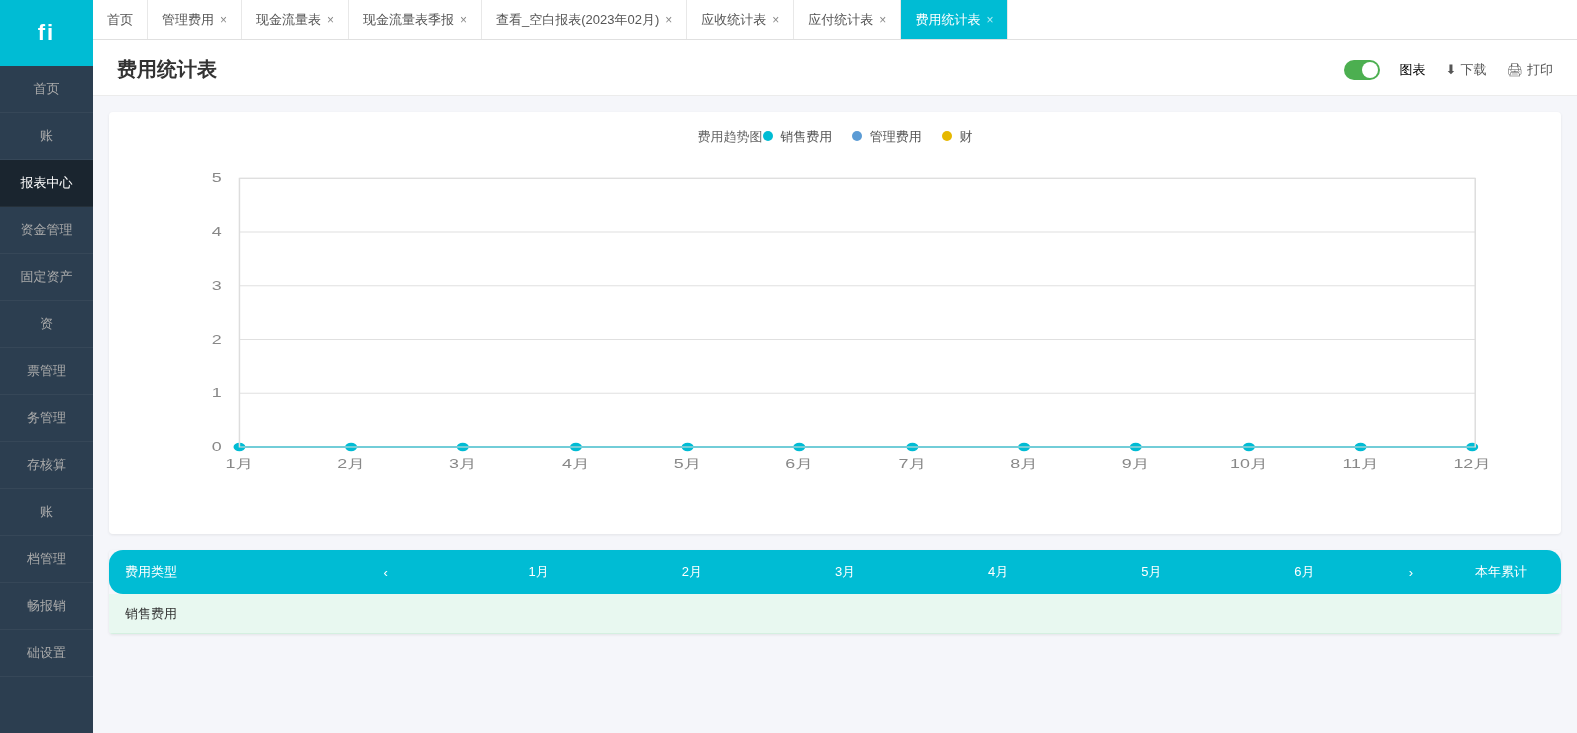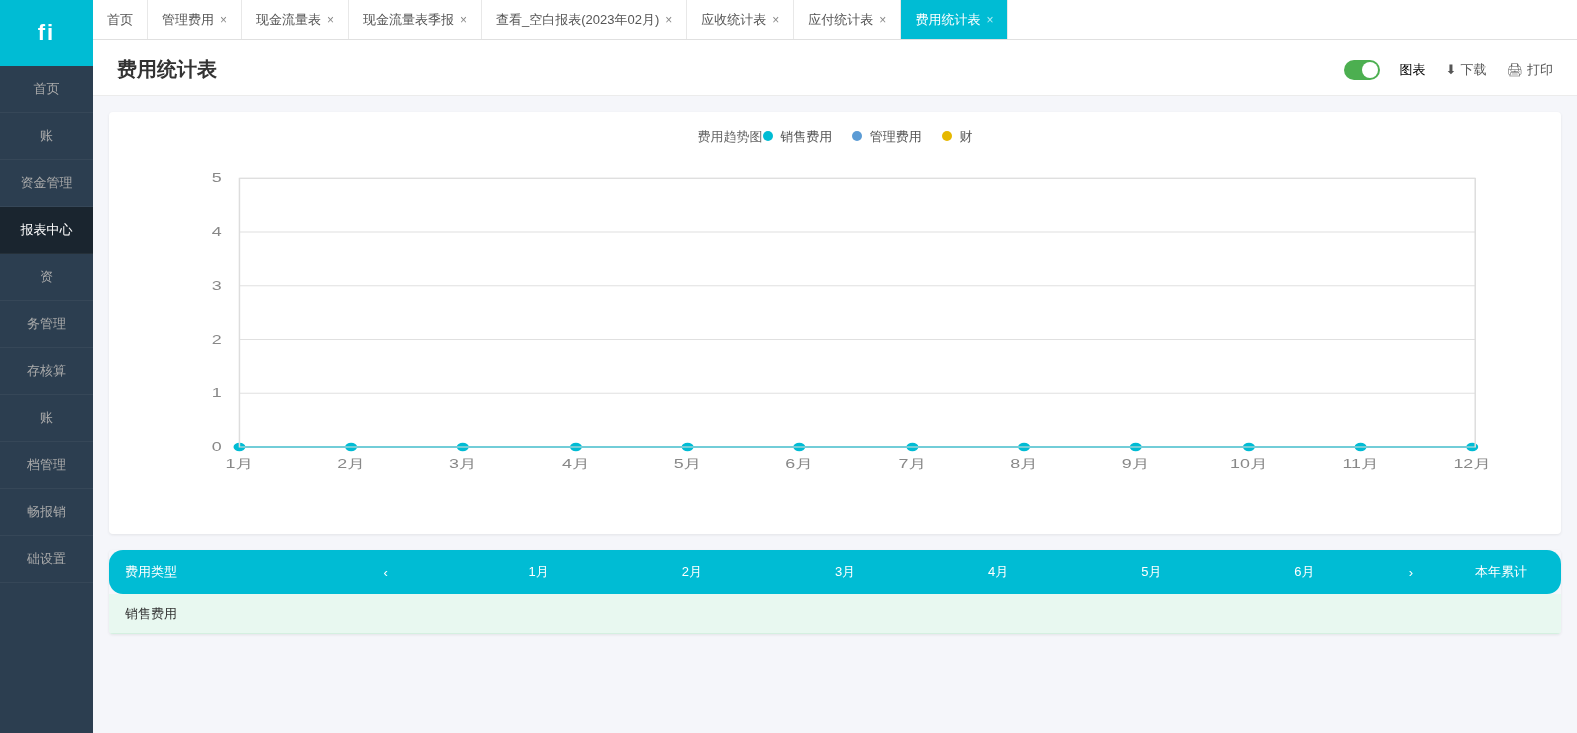--- a/index.html
+++ b/index.html
@@ -225,23 +225,25 @@
       color: #333;
     }
   </style>
 </head>
 <body>
 
 <div class="sidebar">
   <div class="sidebar-logo">fi</div>
   <div class="sidebar-item">首页</div>
   <div class="sidebar-item">账</div>
+  <div class="sidebar-item active">报表中心</div>
   <div class="sidebar-item">资金管理</div>
-  <div class="sidebar-item active">报表中心</div>
+  <div class="sidebar-item">固定资产</div>
   <div class="sidebar-item">资</div>
+  <div class="sidebar-item">票管理</div>
   <div class="sidebar-item">务管理</div>
   <div class="sidebar-item">存核算</div>
   <div class="sidebar-item">账</div>
   <div class="sidebar-item">档管理</div>
   <div class="sidebar-item">畅报销</div>
   <div class="sidebar-item">础设置</div>
 </div>
 
 <div class="main">
 

